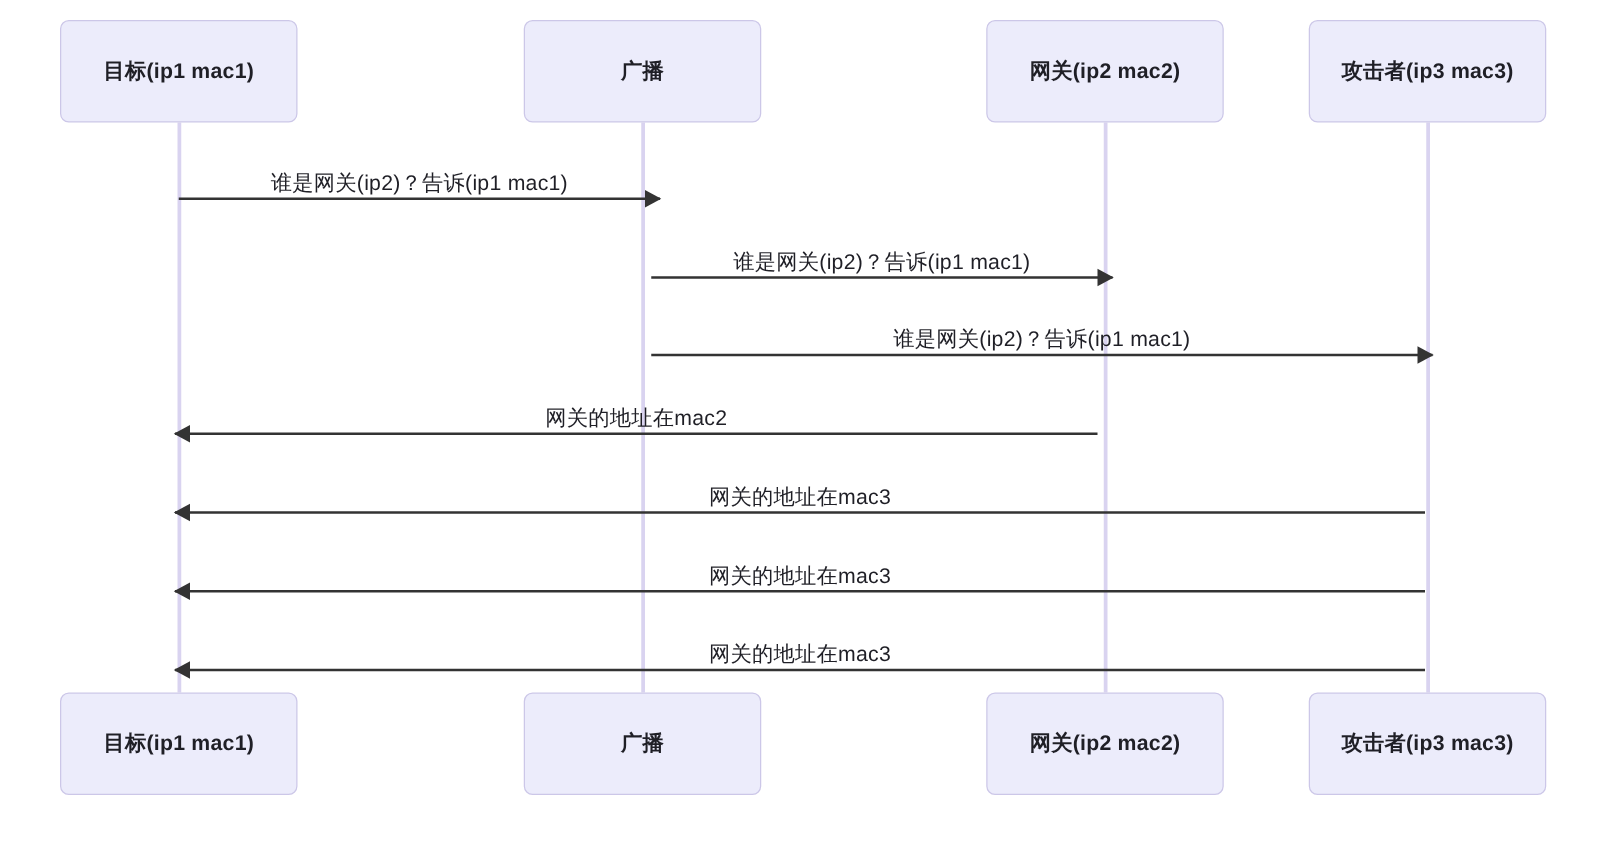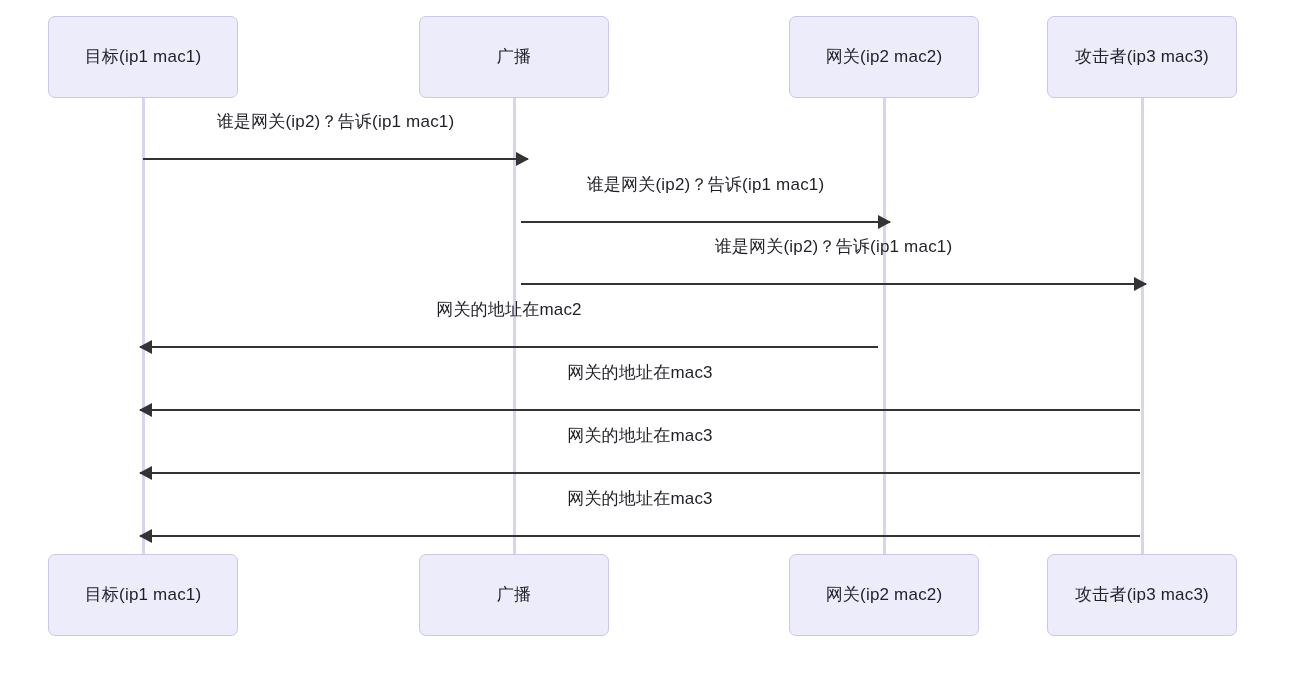--- a/index.html
+++ b/index.html
@@ -28,20 +28,21 @@
     align-items: center;
     justify-content: center;
     color: #1f1f26;
     font-size: 17px;
     line-height: 1.2;
     letter-spacing: 0.2px;
     white-space: nowrap;
   }
   .participant-label {
     pointer-events: none;
+    font-weight: bold;
   }
   
   .lifeline {
     position: absolute;
     width: 3px;
     background: #D9D3F0;
   }
   
   .message {
     position: absolute;
@@ -66,21 +67,21 @@
   .msg-head.right {
     right: -1px;
     border-left: 13px solid #333333;
   }
   .msg-head.left {
     left: -1px;
     border-right: 13px solid #333333;
   }
   .msg-label {
     position: absolute;
-    bottom: 25px;
+    bottom: 0;
     width: 100%;
     text-align: center;
     font-size: 17px;
     color: #1f1f26;
     letter-spacing: 0.2px;
     white-space: nowrap;
   }
 </style>
 </head>
 <body>

